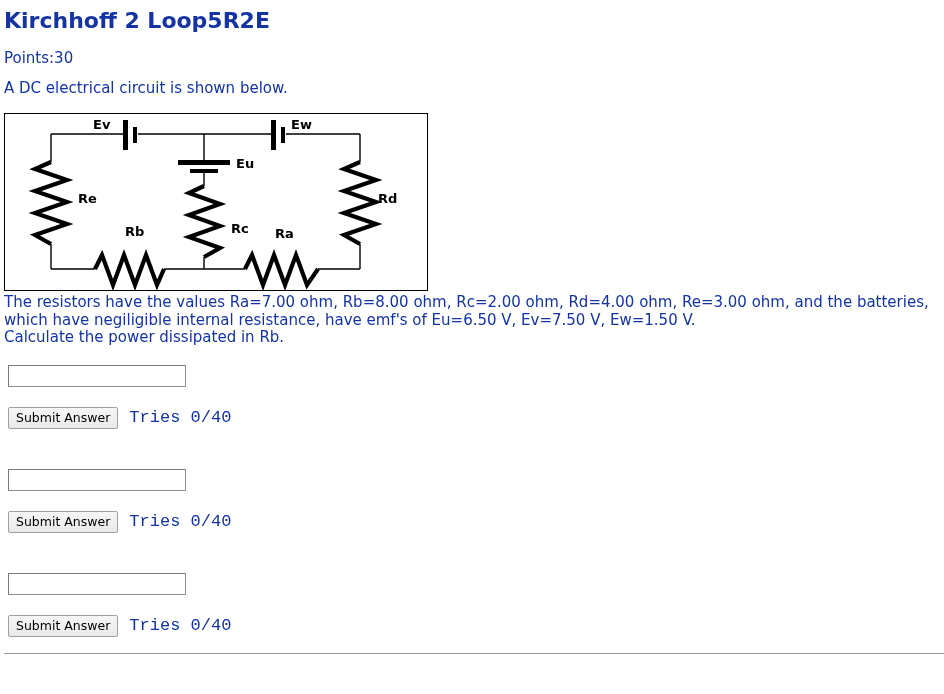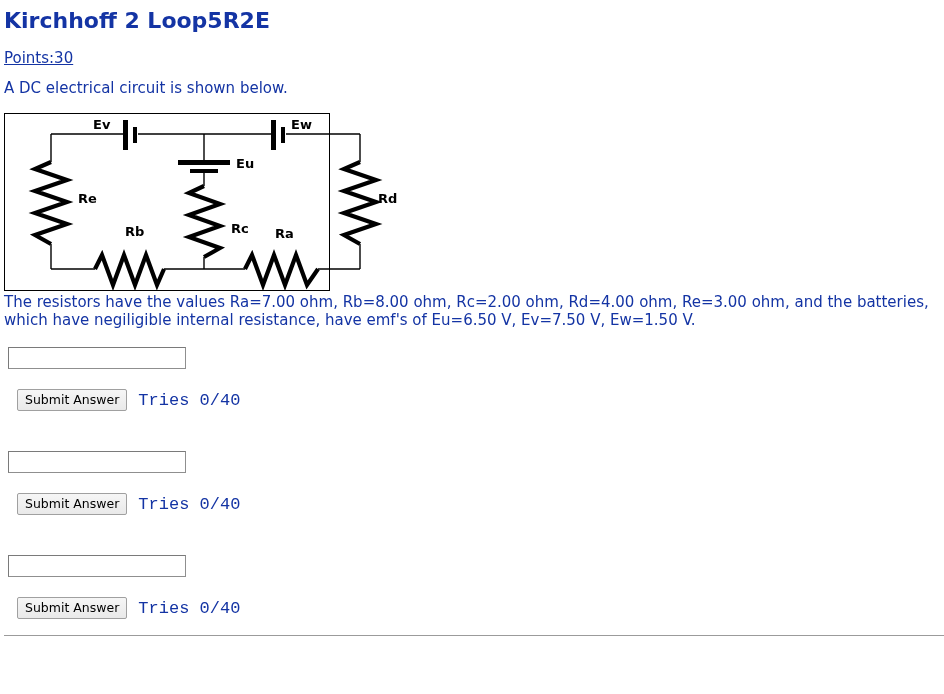--- a/index.html
+++ b/index.html
@@ -27,31 +27,30 @@
     margin: 6px 0 0 0;
     padding: 0;
     letter-spacing: 0px;
     line-height: 30px;
   }
   .points {
     font-size: 15px;
     color: #1434A4;
     margin: 13px 0 0 0;
     line-height: 18px;
-    text-decoration: underline;
   }
   .intro {
     font-size: 15px;
     color: #1434A4;
     margin: 12px 0 16px 0;
     line-height: 18px;
   }
   .circuit-box {
     border: 1px solid #000000;
-    width: 326px;
+    width: 424px;
     height: 178px;
     margin: 6px 0 0 0;
     box-sizing: border-box;
     background: #ffffff;
     position: relative;
     padding: 0;
   }
   .circuit-box svg {
     display: block;
   }
@@ -83,21 +82,21 @@
     font-family: "DejaVu Sans", sans-serif;
     font-size: 13px;
     color: #000000;
     padding: 1px 2px;
     box-sizing: content-box;
     outline: none;
   }
   .submit-row {
     display: flex;
     align-items: center;
-    margin: 20px 0 0 13px;
+    margin: 20px 0 0 4px;
     gap: 11px;
   }
   .submit-btn {
     font-family: "DejaVu Sans", sans-serif;
     font-size: 12.5px;
     color: #000000;
     background: linear-gradient(#f6f6f6, #e9e9e9);
     border: 1px solid #a0a0a0;
     border-radius: 2px;
     padding: 3px 7px 4px 7px;
@@ -204,20 +203,21 @@
       <text class="lbl" x="373" y="89">Rd</text>
       <text class="lbl" x="120" y="122">Rb</text>
       <text class="lbl" x="226" y="119">Rc</text>
       <text class="lbl" x="270" y="124">Ra</text>
     </svg>
   </div>
 
   <div class="values-para">The resistors have the values Ra=7.00 ohm, Rb=8.00 ohm, Rc=2.00 ohm, Rd=4.00 ohm, Re=3.00 ohm, and the batteries, which have negiligible internal resistance, have emf's of Eu=6.50 V, Ev=7.50 V, Ew=1.50 V.</div>
 
   <div class="q-block">
+    <div class="question">Calculate the power dissipated in Rb.</div>
     <input class="answer-input" type="text" value="" style="">
     <div class="submit-row">
       <button class="submit-btn">Submit Answer</button>
       <span class="tries">Tries 0/40</span>
     </div>
   </div>
 
   <div class="question-spacer"></div>
 
   <div class="q-block">

